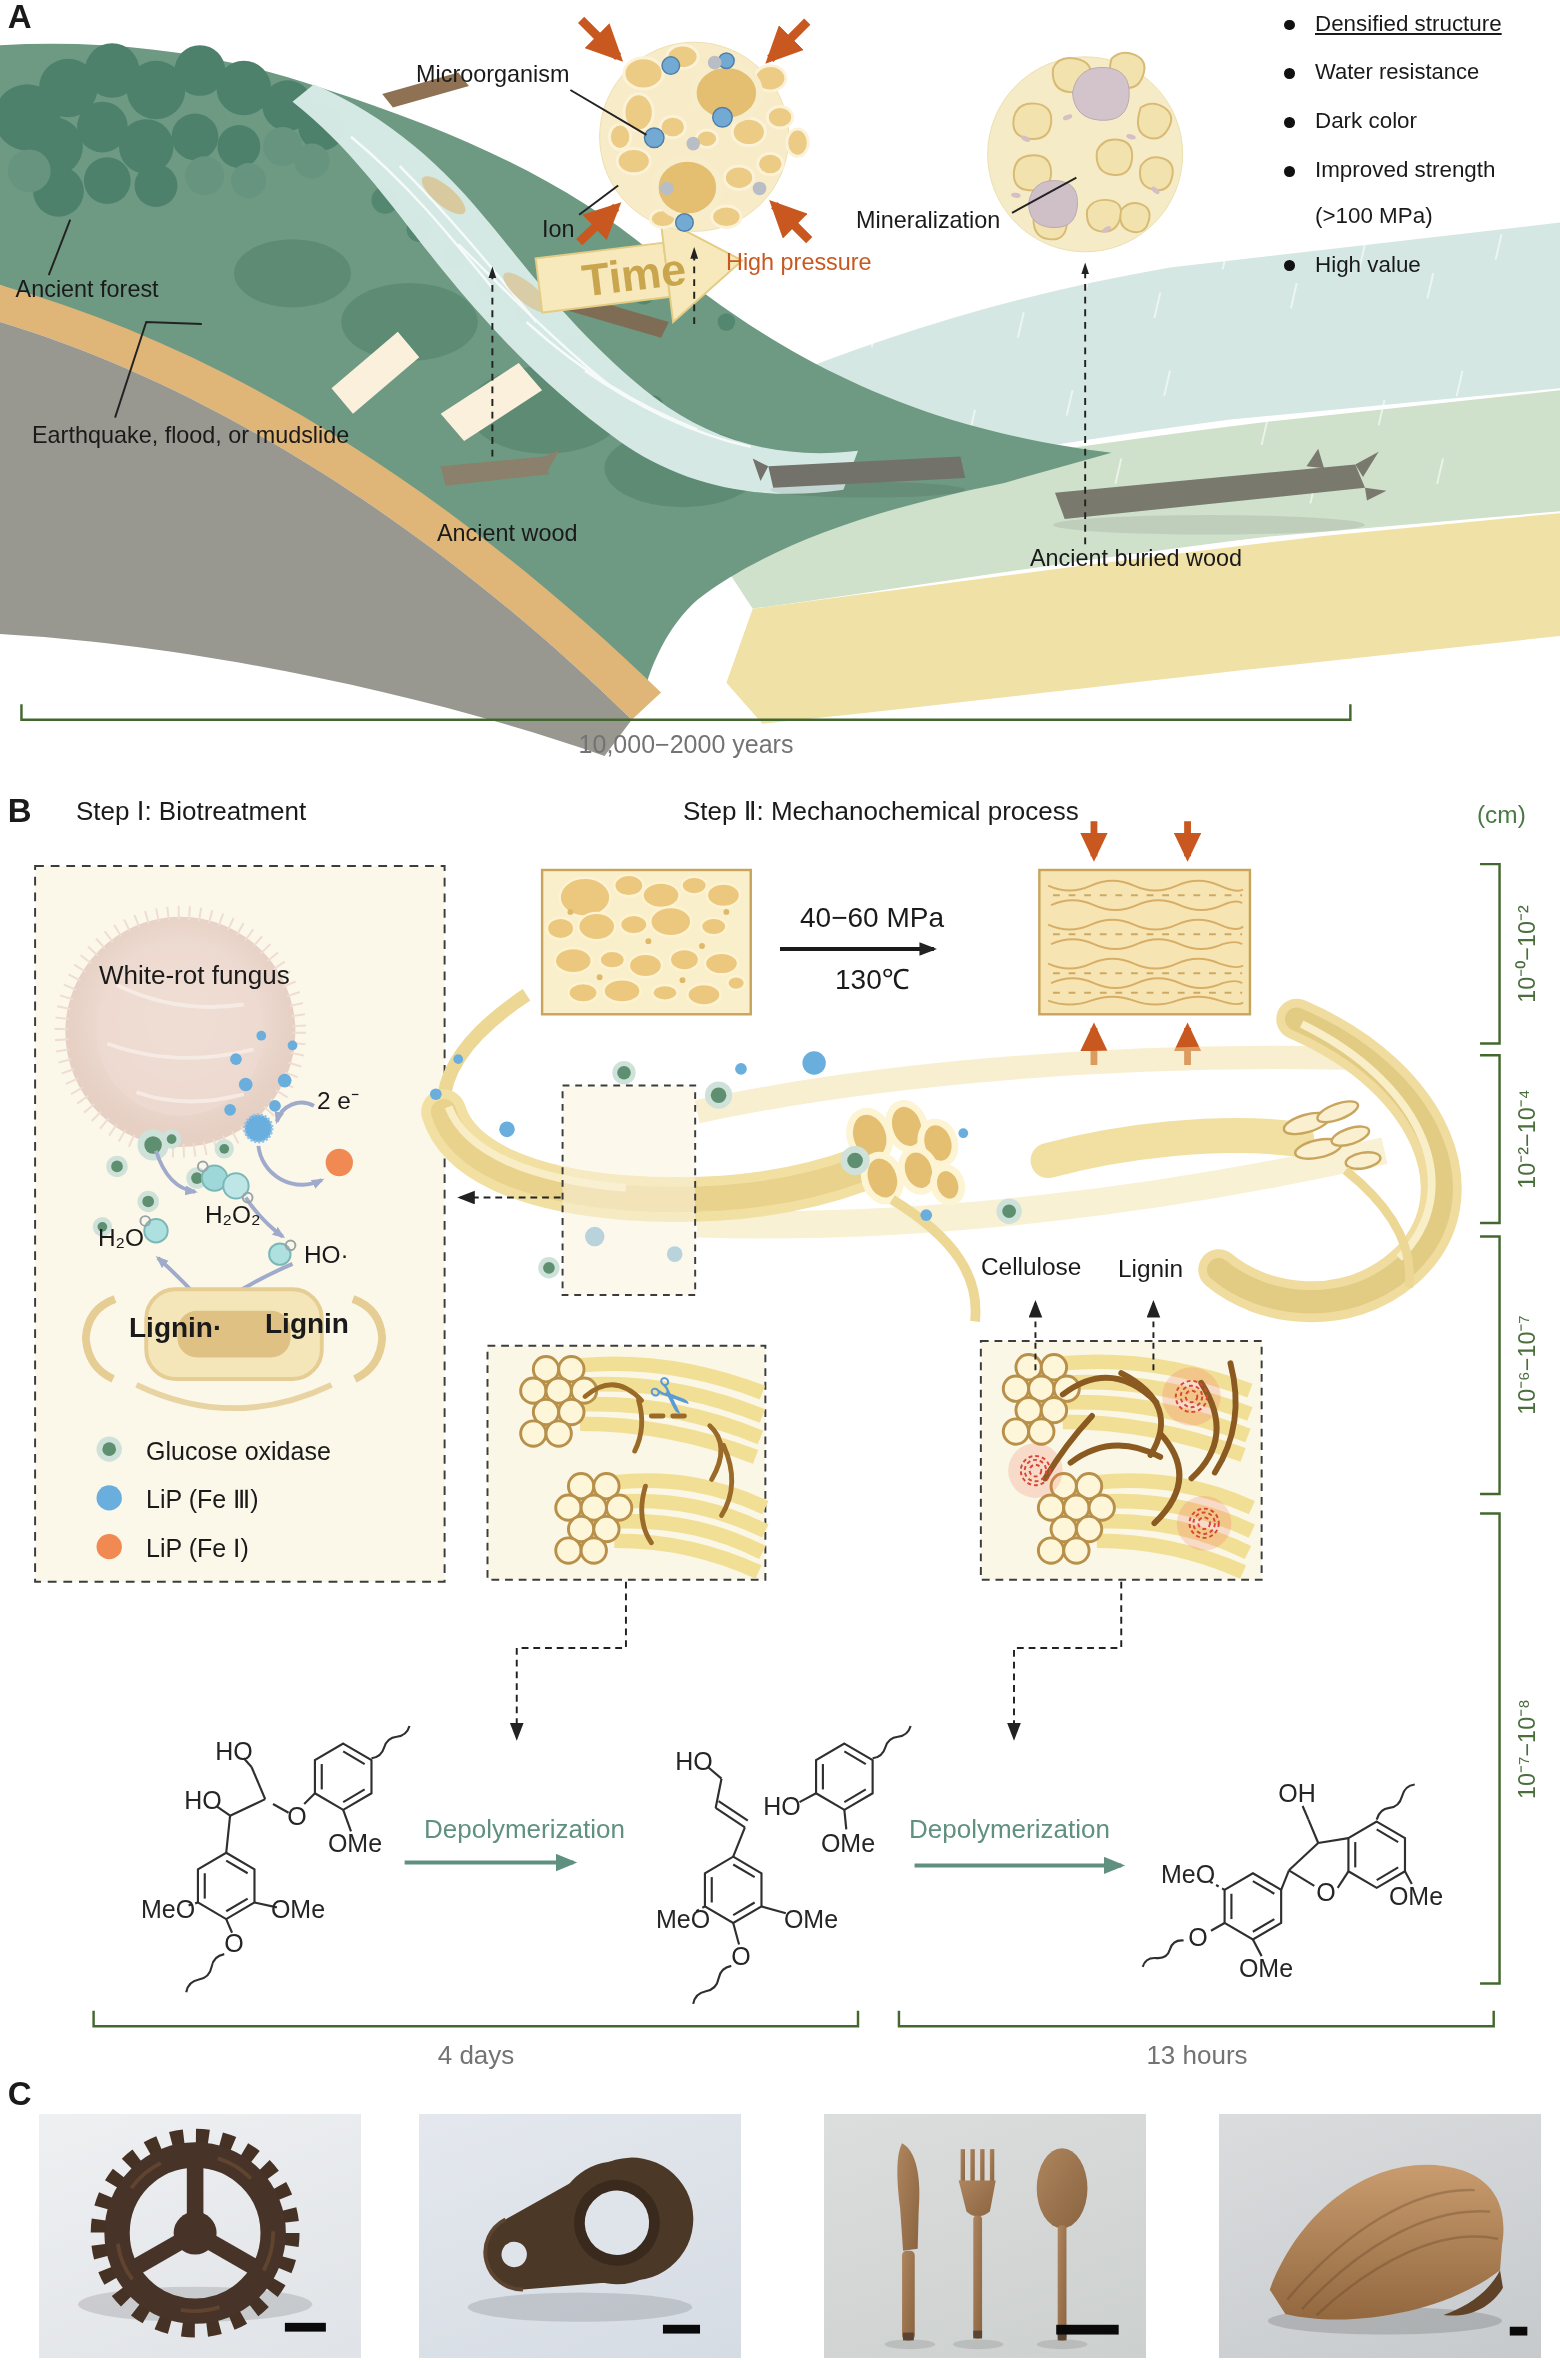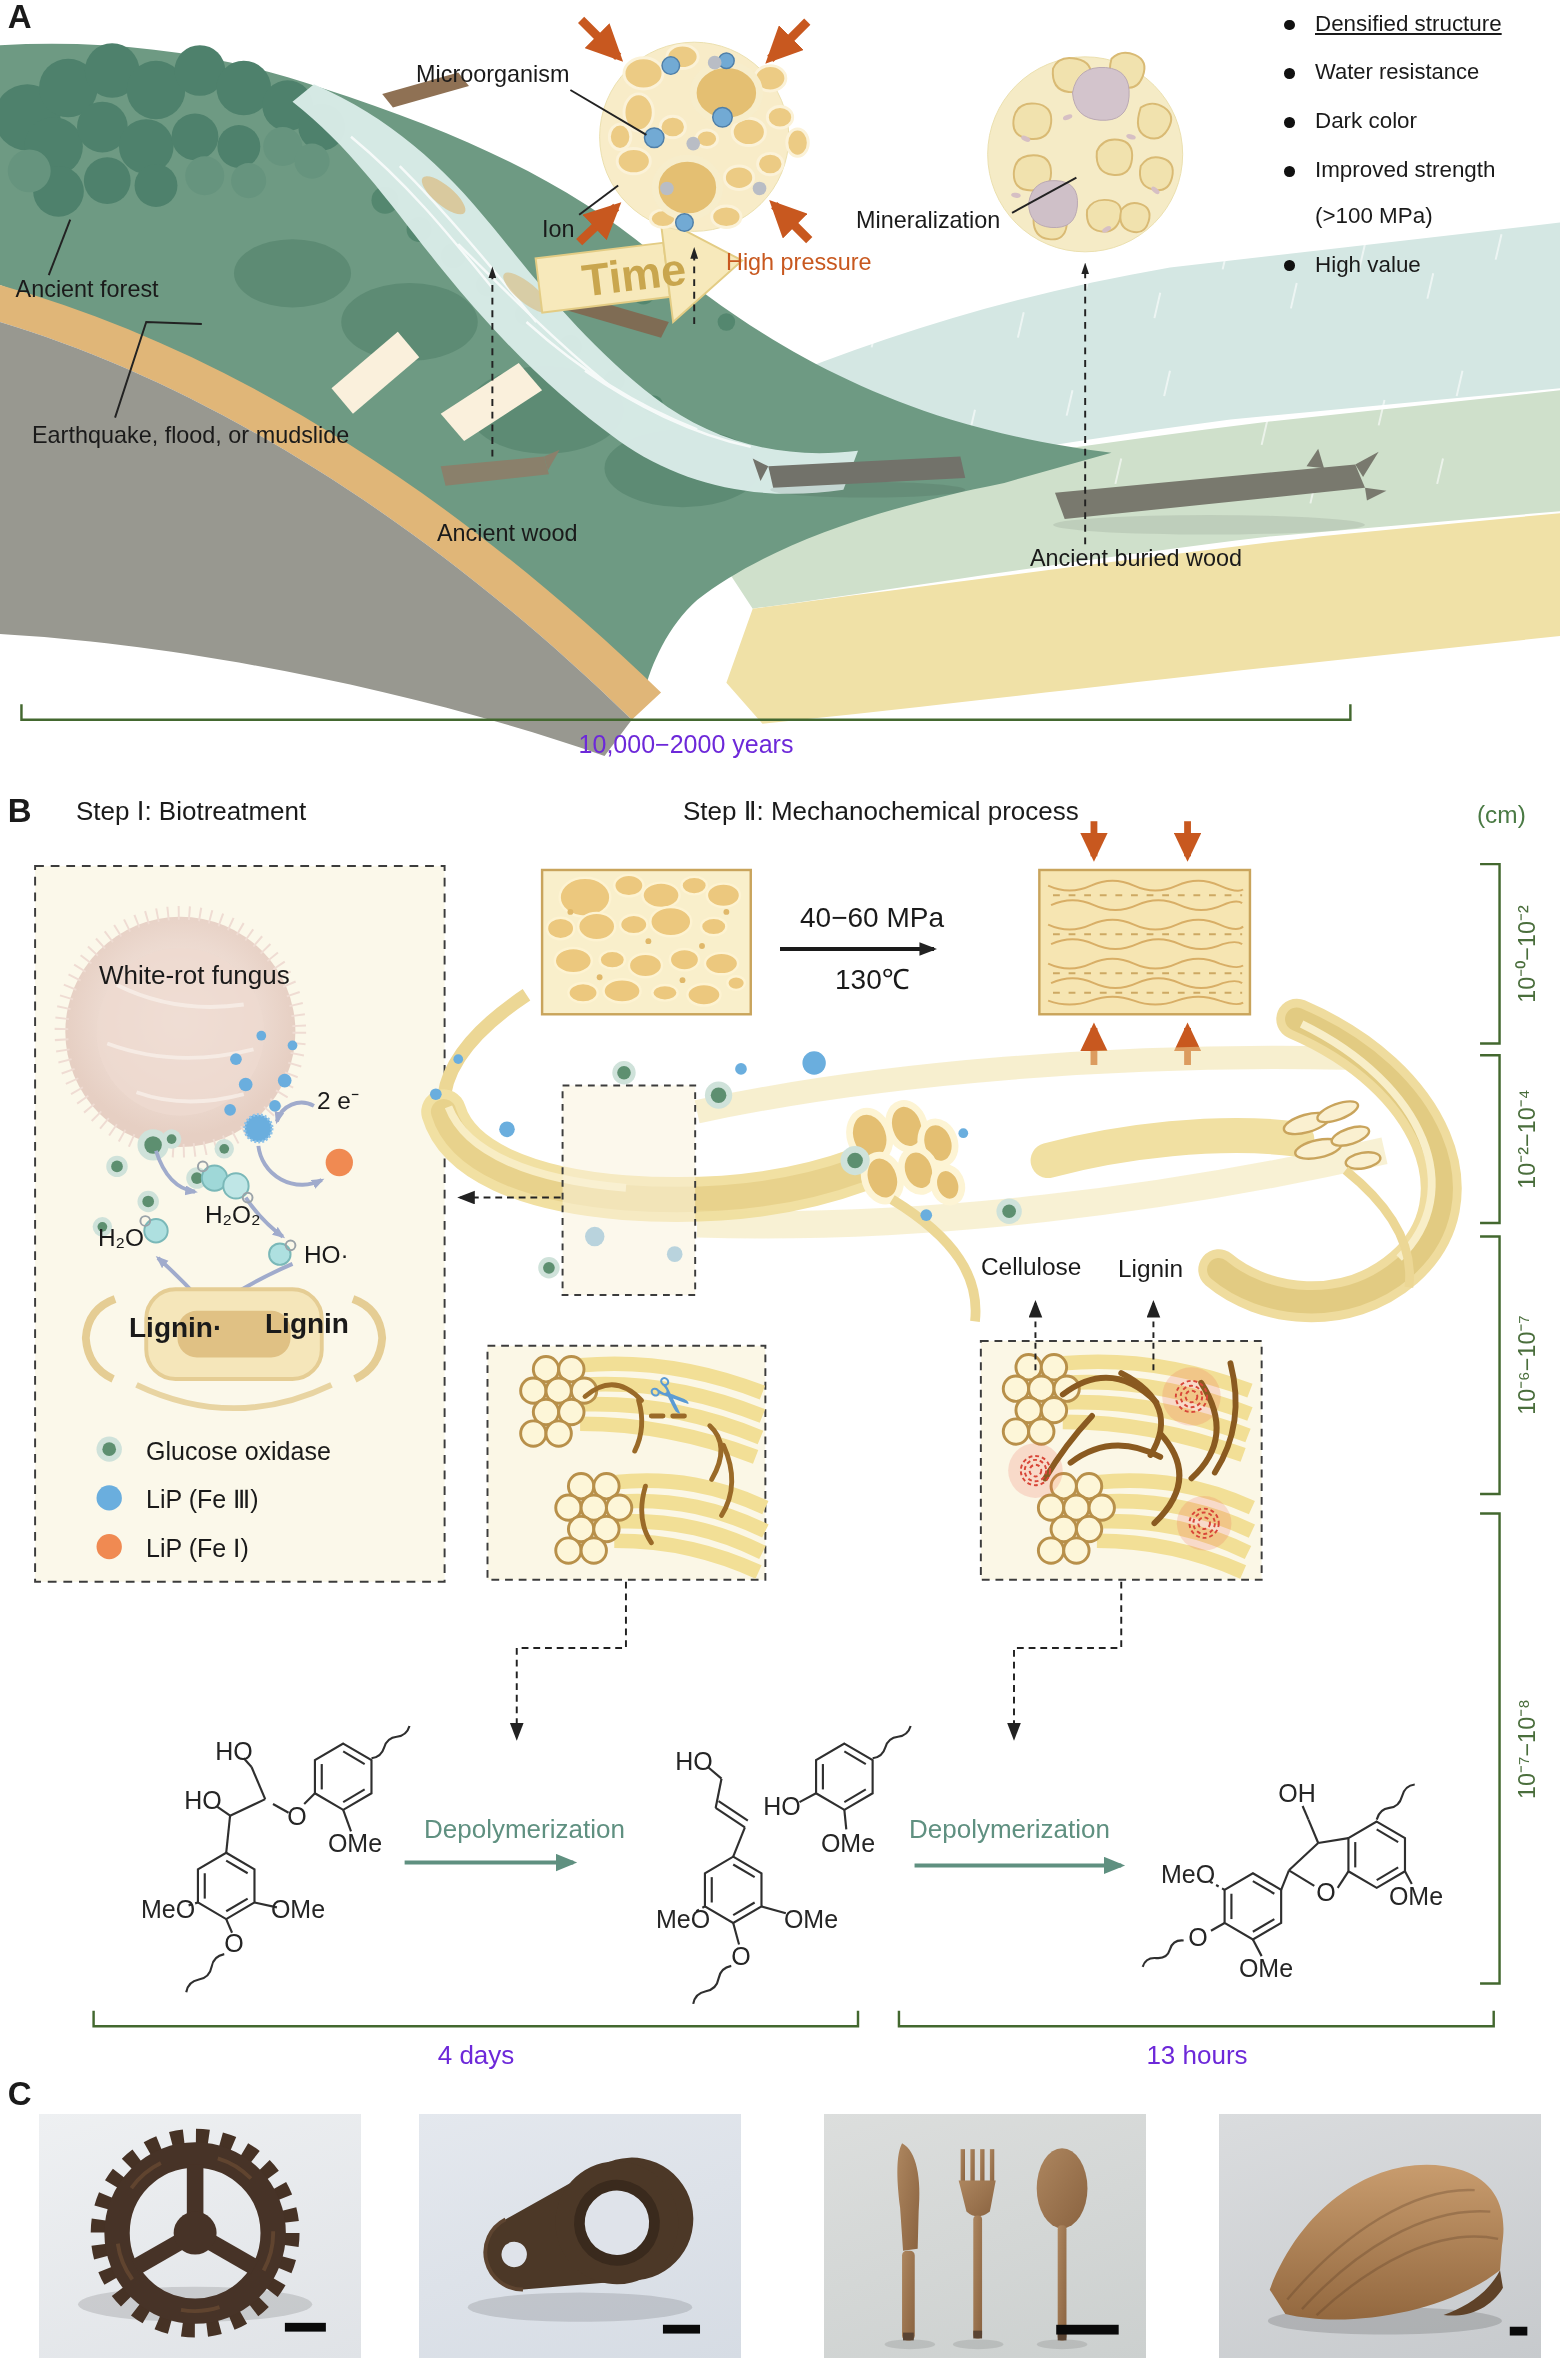--- a/index.html
+++ b/index.html
@@ -7,21 +7,21 @@
        font-family:"Liberation Sans",sans-serif;color:#1a1a1a;}
   #art{position:absolute;left:0;top:0;}
   .lbl{position:absolute;white-space:nowrap;line-height:1.05;}
   .panel-letter{font-size:33px;font-weight:bold;}
   .t24{font-size:23.4px;}
   .t25{font-size:24.4px;}
   .t26{font-size:25px;}
   .t27{font-size:26px;}
   .t29{font-size:28px;}
   .bold{font-weight:bold;}
-  .green{color:#6d28d9;}
+  .green{color:#737373;}
   .teal-green{color:#5f9080;}
   .orange-t{color:#c8581f;}
   .gold{color:#c9a64e;}
   .centerx{transform:translateX(-50%);}
   .rot90{transform:translate(-50%,-50%) rotate(-90deg);}
   .chem{position:absolute;font-size:25px;color:#252525;transform:translate(-50%,-50%);white-space:nowrap;}
   .bullet{position:absolute;width:10.7px;height:10.7px;border-radius:50%;background:#111;}
   .photo{position:absolute;width:322px;height:244px;}
   .p1{background:linear-gradient(160deg,#eef0f2,#e0e3e7);}
   .p2{background:linear-gradient(160deg,#e4e8ee,#d6dce4);}

